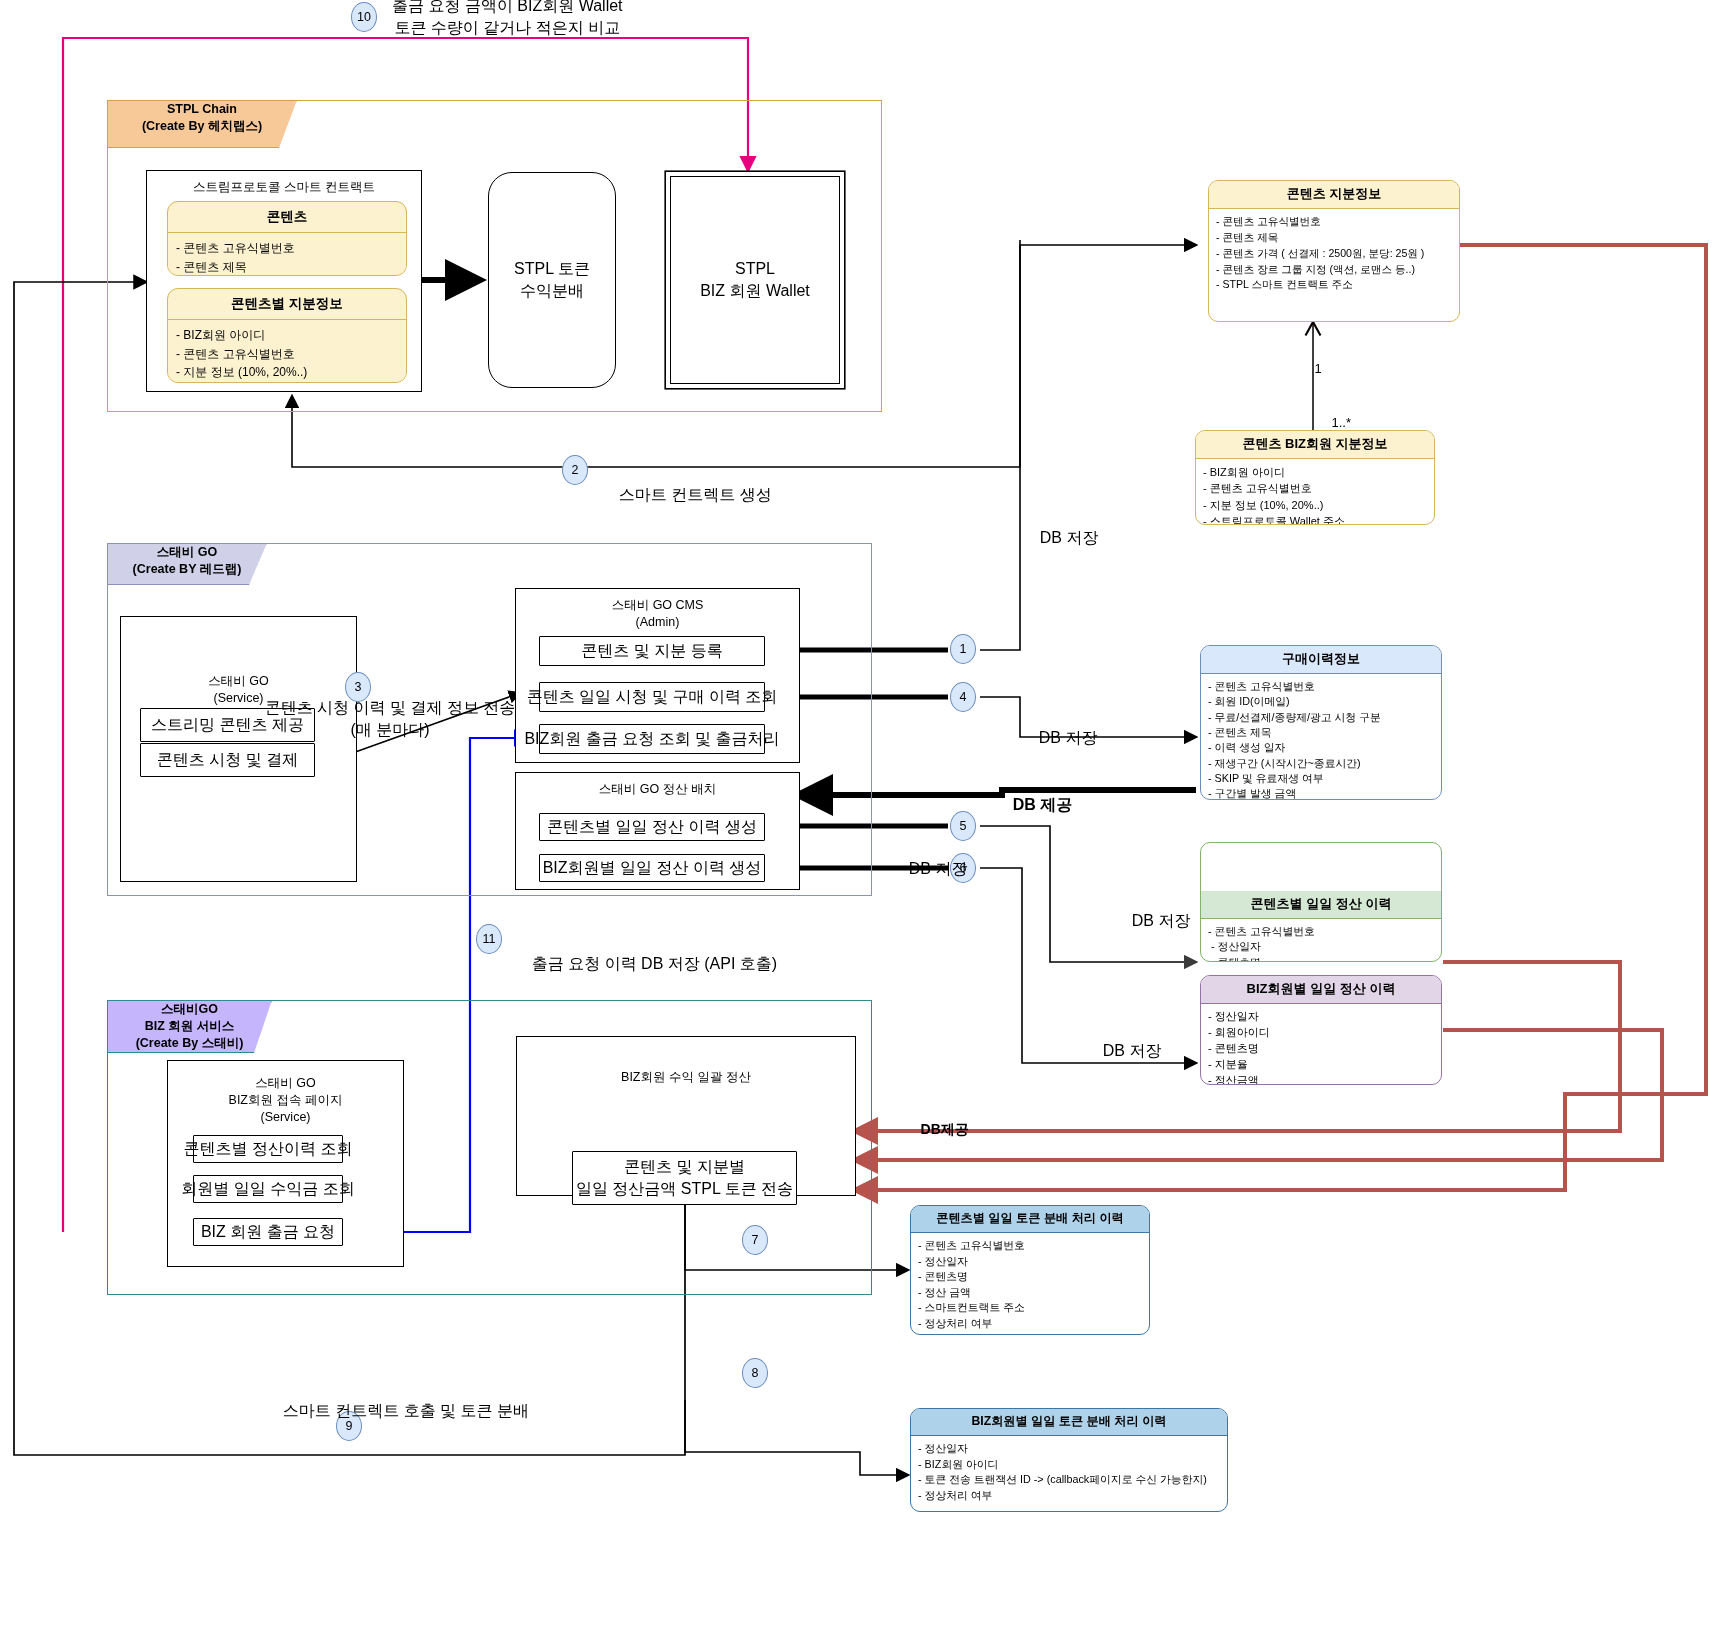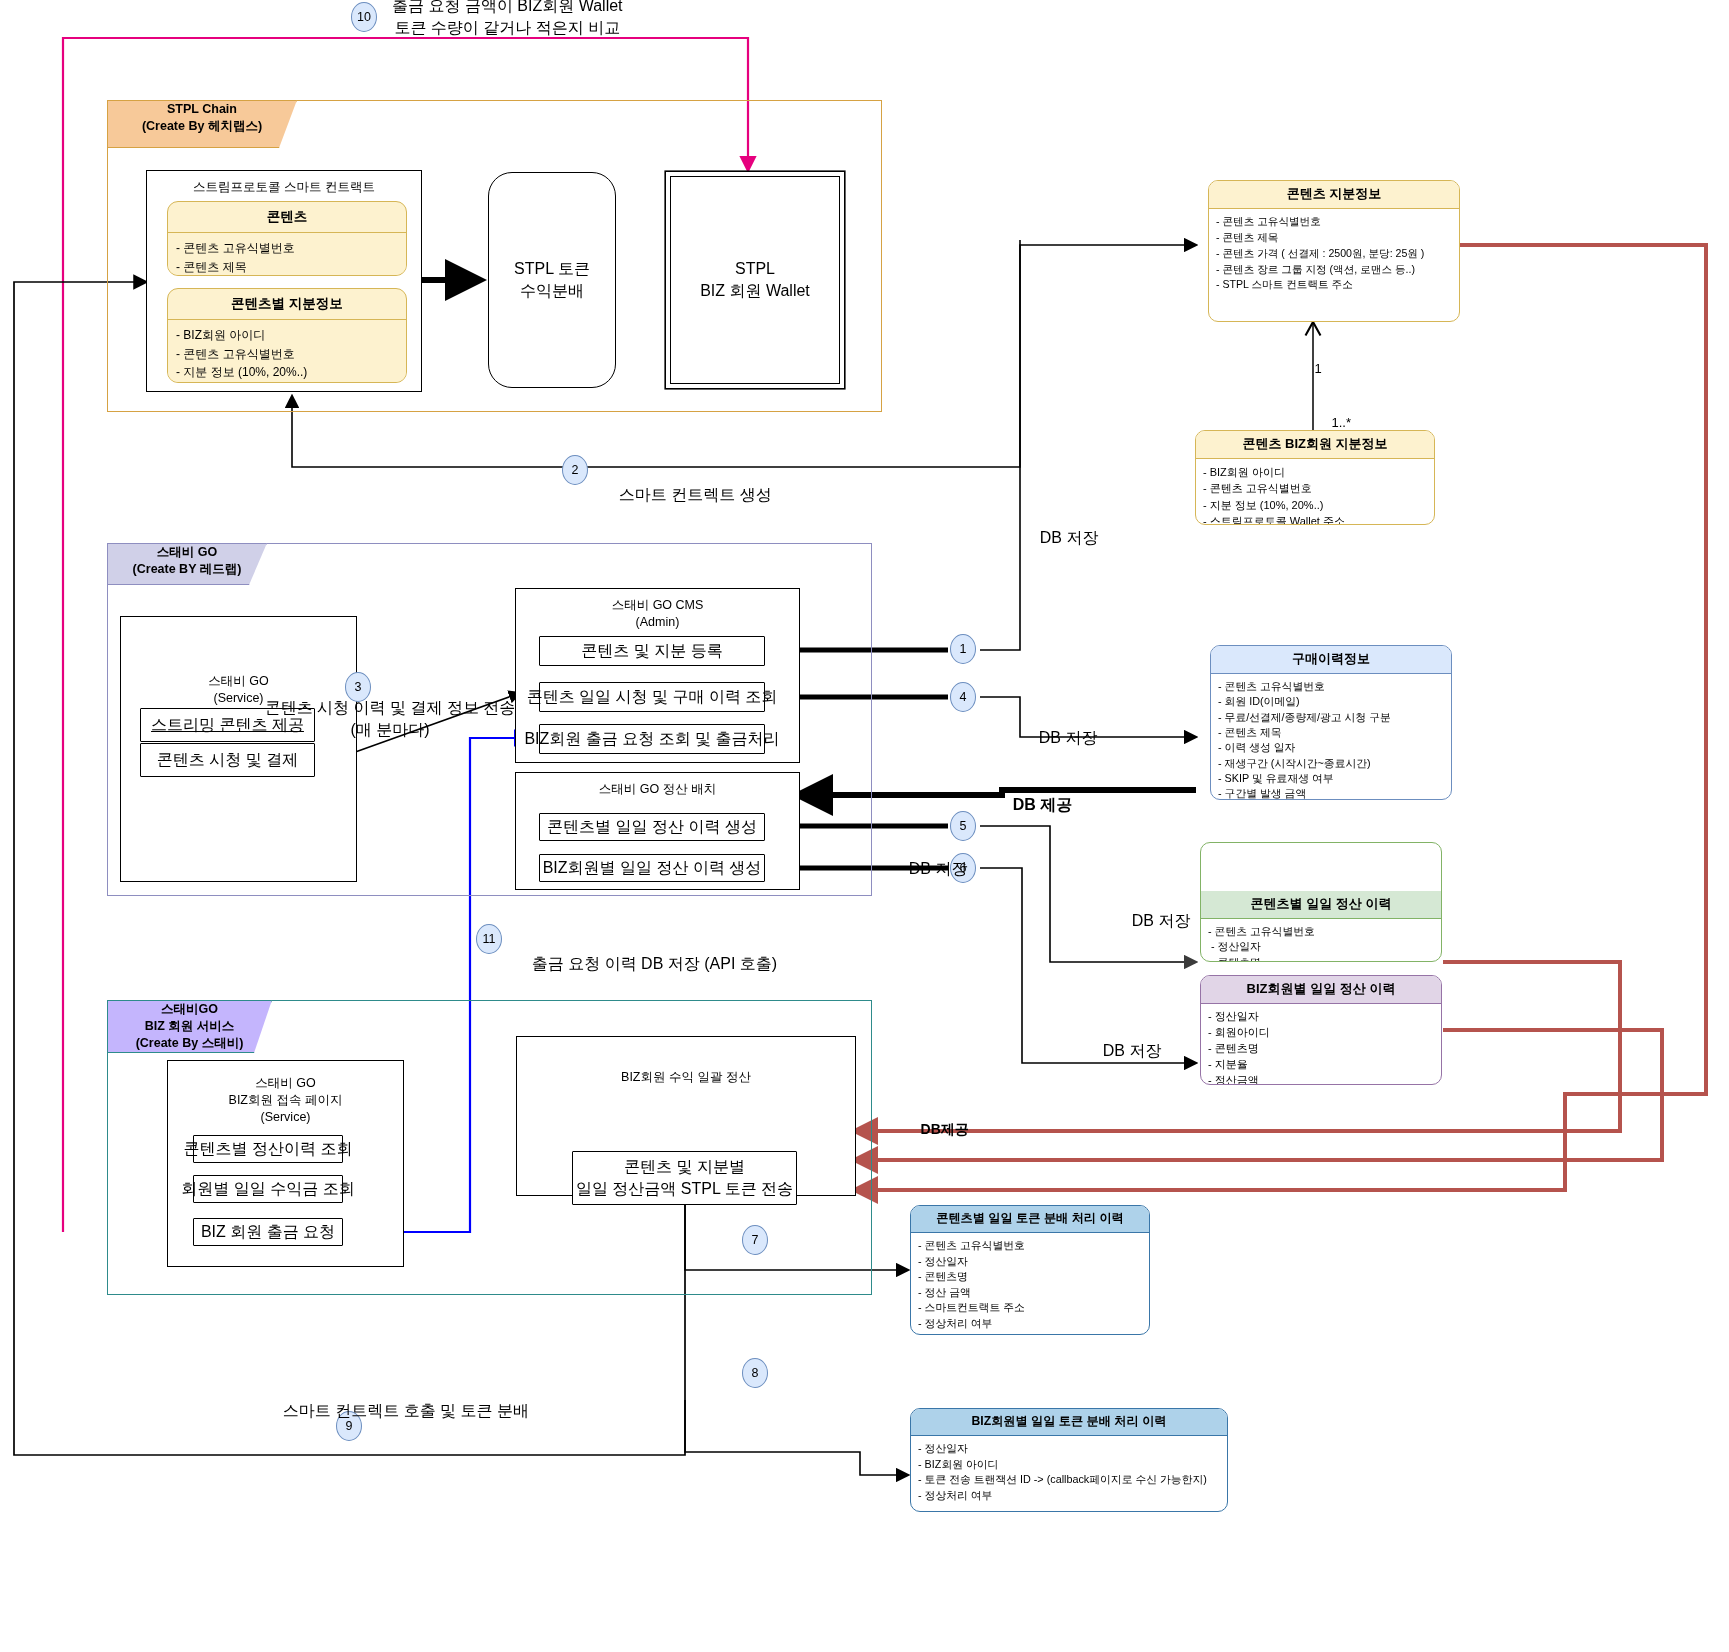--- a/index.html
+++ b/index.html
@@ -31,21 +31,21 @@
   .rrect{border:1.6px solid #000;background:#fff;border-radius:1px;}
   .rrect-lg{border:1.6px solid #000;background:#fff;border-radius:24px;}
   .dblrect{border:1.6px solid #000;background:#fff;box-shadow:0 0 0 4px #fff, 0 0 0 5.6px #000;}
 
   
   .ent{border-radius:10px;background:#fff;overflow:hidden;}
   .ent .ent-hd{text-align:center;font-weight:bold;font-size:13px;padding:5px 16px 5px;line-height:1.3;}
   .ent .ent-bd{font-size:12px;line-height:1.5;padding:5px 6px 6px 7px;white-space:pre;}
   .ent.y{border:1.5px solid #d6b656;}
   .ent.y .ent-hd{background:#fdf2cf;border-bottom:1.2px solid #d6b656;}
-  .ent.b{border:1.5px solid #6c8ebf;margin-left:10px;}
+  .ent.b{border:1.5px solid #6c8ebf;}
   .ent.b .ent-hd{background:#dae8fc;border-bottom:1.2px solid #6c8ebf;}
   .ent.g{border:1.5px solid #82b366;}
   .ent.g .ent-hd{background:#d5e8d4;border-bottom:1.2px solid #82b366;margin-top:48px;}
   .ent.p{border:1.5px solid #9673a6;}
   .ent.p .ent-hd{background:#e1d5e7;border-bottom:1.2px solid #9673a6;}
   .ent.b2{border:1.6px solid #3a76a8;}
   .ent.b2 .ent-hd{background:#aed2ea;border-bottom:1.3px solid #3a76a8;}
 
   
   .subent{border:1.6px solid #d6b656;border-radius:11px;background:#fdf2cf;overflow:hidden;}
@@ -165,21 +165,21 @@
   <div class="abs lane purple" style="left:107px;top:543px;width:765px;height:353px;"></div>
   <div class="abs tab purple" style="left:107px;top:543px;width:160px;height:42px;">
     <span>스태비 GO
 (Create BY 레드랩)</span>
   </div>
 
   <div class="abs rect" style="left:120px;top:616px;width:237px;height:266px;">
     <div class="rect-hd lbl" style="top:56px;">스태비 GO
 (Service)</div>
   </div>
-  <div class="abs rrect ctr lbl" style="left:140px;top:708px;width:175px;height:34px;text-decoration:underline;">
+  <div class="abs rrect ctr lbl" style="left:140px;top:708px;width:175px;height:34px;">
     <span>스트리밍 콘텐츠 제공</span>
   </div>
   <div class="abs rrect ctr lbl" style="left:140px;top:743px;width:175px;height:34px;">
     <span>콘텐츠 시청 및 결제</span>
   </div>
 
   <div class="abs rect" style="left:515px;top:588px;width:285px;height:175px;">
     <div class="rect-hd lbl">스태비 GO CMS
 (Admin)</div>
   </div>

